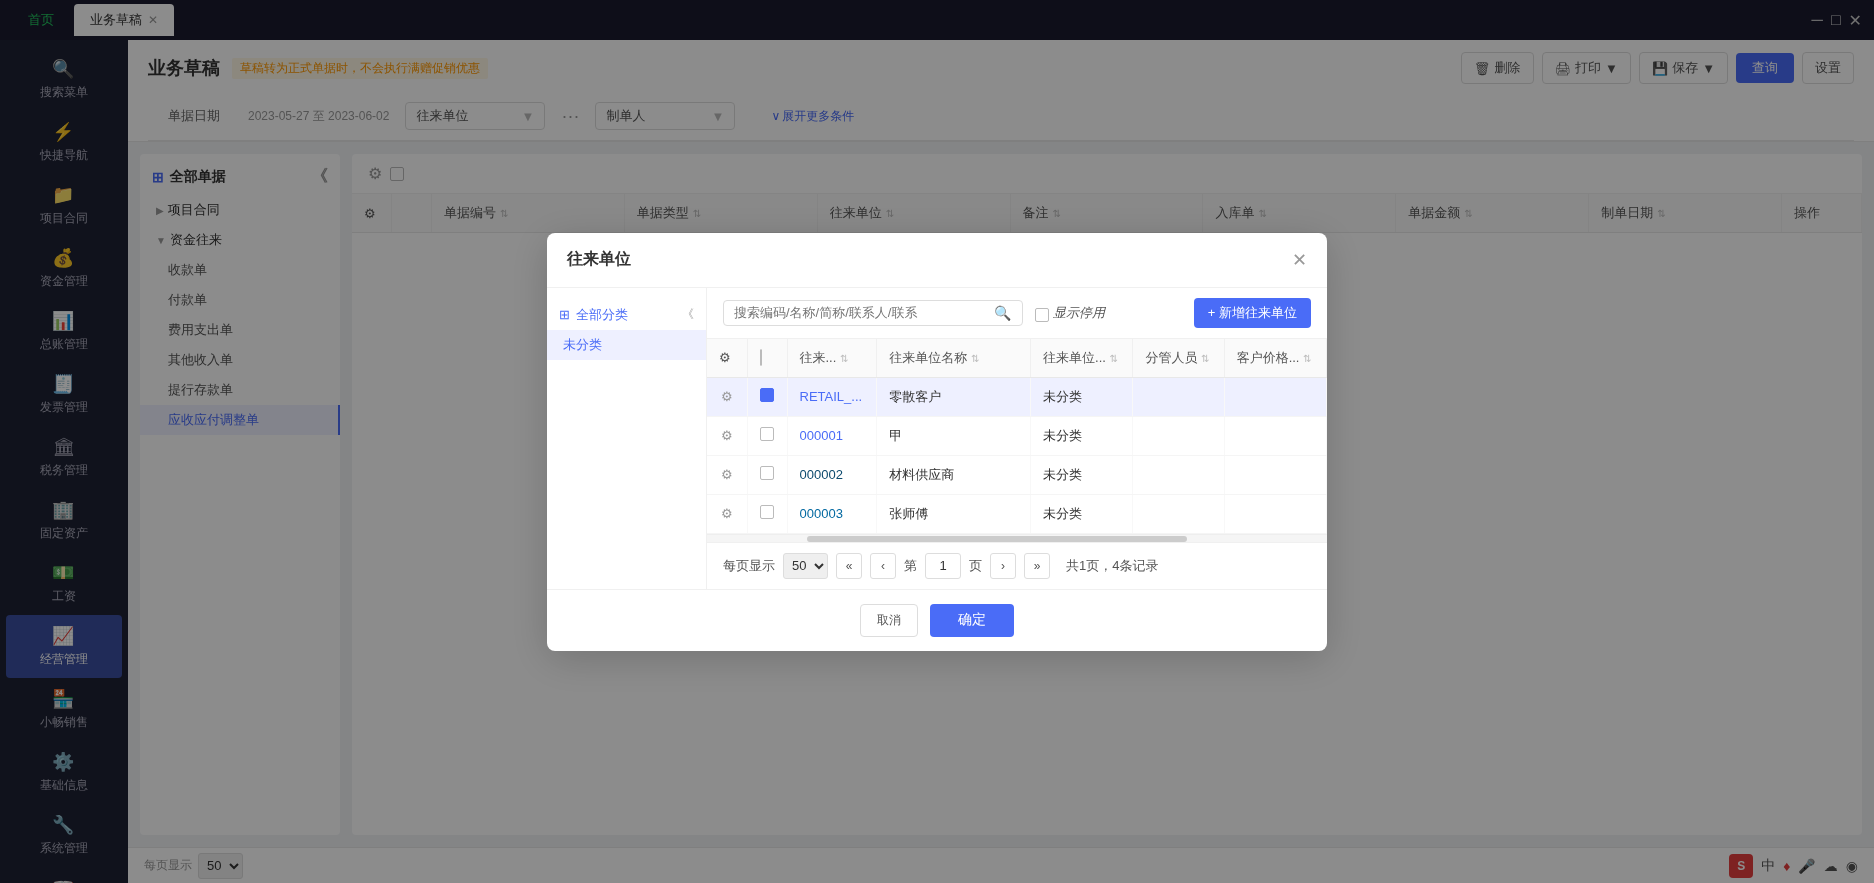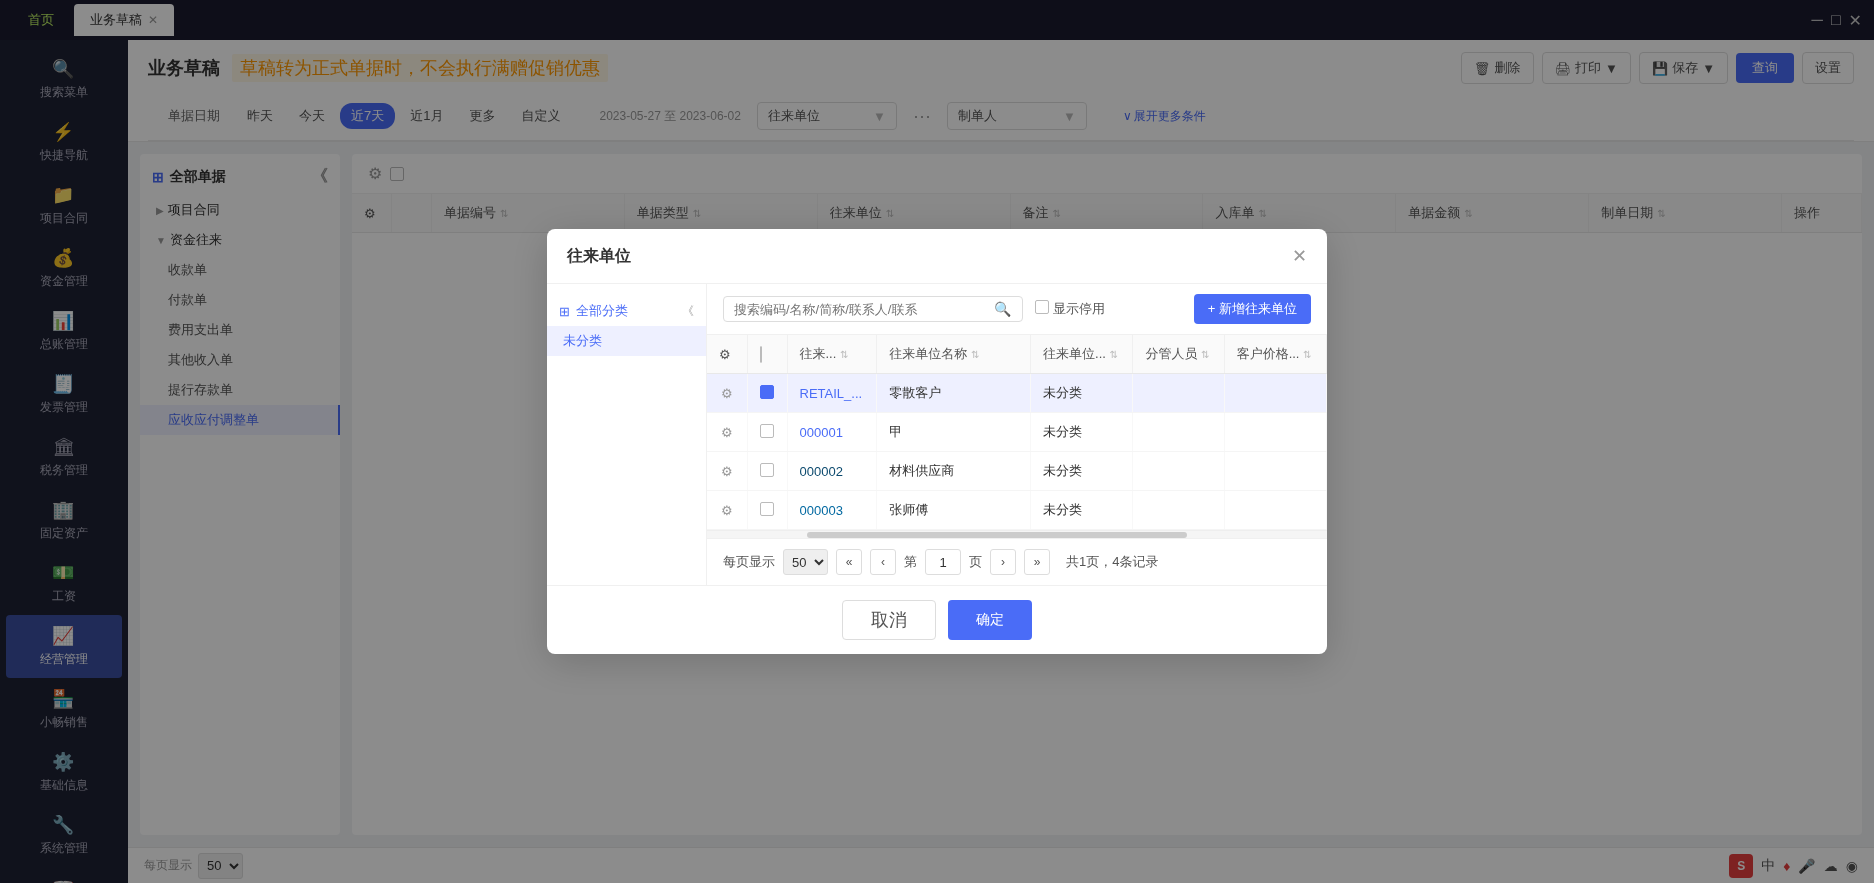--- a/index.html
+++ b/index.html
@@ -17,21 +17,21 @@
     .tab-item {
       height: 32px;
       padding: 0 16px;
       display: flex;
       align-items: center;
       font-size: 13px;
       color: #ccc;
       cursor: pointer;
       border-radius: 4px 4px 0 0;
     }
-    .tab-item.home { background: transparent; color: #bef264; }
+    .tab-item.home { background: transparent; color: #22c55e; }
     .tab-item.active { background: #fff; color: #333; }
     .tab-close { margin-left: 6px; color: #999; font-size: 12px; cursor: pointer; }
     .top-bar-right { margin-left: auto; display: flex; align-items: center; gap: 8px; }
     .top-icon { color: #ccc; font-size: 16px; cursor: pointer; }
 
     
     .layout { display: flex; height: calc(883px - 40px); }
 
     
     .sidebar {
@@ -64,21 +64,21 @@
       padding: 12px 20px 0 20px;
       border-bottom: 1px solid #e8e8e8;
     }
     .page-title-row {
       display: flex;
       align-items: center;
       gap: 12px;
       margin-bottom: 8px;
     }
     .page-title { font-size: 18px; font-weight: 600; color: #333; }
-    .page-subtitle { font-size: 18px; color: #f90; background: #fff7e6; padding: 2px 8px; border-radius: 2px; }
+    .page-subtitle { font-size: 12px; color: #f90; background: #fff7e6; padding: 2px 8px; border-radius: 2px; }
     .page-actions { margin-left: auto; display: flex; gap: 8px; align-items: center; }
     .btn-icon { display: flex; align-items: center; gap: 4px; padding: 6px 12px; border: 1px solid #ddd; border-radius: 4px; background: #fff; font-size: 13px; cursor: pointer; color: #555; }
     .btn-primary { background: #4a6cf7; color: #fff; border: none; border-radius: 4px; padding: 6px 16px; font-size: 13px; cursor: pointer; }
     .btn-setting { background: #fff; border: 1px solid #ddd; border-radius: 4px; padding: 6px 12px; font-size: 13px; cursor: pointer; color: #555; }
 
     
     .filter-bar {
       background: #fff;
       padding: 10px 20px;
       display: flex;
@@ -233,21 +233,21 @@
     }
     .search-box input {
       border: none;
       outline: none;
       font-size: 13px;
       color: #555;
       width: 100%;
       background: transparent;
     }
     .search-icon { color: #999; font-size: 14px; }
-    .show-disabled { display: flex; align-items: flex-start; gap: 4px; font-size: 13px; color: #555; }
+    .show-disabled { display: flex; align-items: flex-end; gap: 4px; font-size: 13px; color: #555; font-style: italic; }
     .checkbox { width: 14px; height: 14px; border: 1px solid #bbb; border-radius: 2px; cursor: pointer; }
     .btn-add { background: #4a6cf7; color: #fff; border: none; border-radius: 4px; padding: 6px 14px; font-size: 13px; cursor: pointer; margin-left: auto; white-space: nowrap; display: flex; align-items: center; gap: 4px; }
 
     
     .modal-table { flex: 1; overflow: auto; }
     .mtable { width: 100%; border-collapse: collapse; font-size: 13px; }
     .mtable thead { position: sticky; top: 0; background: #fafafa; }
     .mtable th {
       padding: 10px 12px;
       text-align: left;
@@ -329,25 +329,25 @@
 
     
     .modal-actions {
       display: flex;
       justify-content: center;
       gap: 12px;
       padding: 14px 20px;
       border-top: 1px solid #f0f0f0;
     }
     .btn-cancel {
-      padding: 7px 28px;
+      padding: 7px 16px;
       border: 1px solid #ddd;
       border-radius: 4px;
       background: #fff;
-      font-size: 18px;
+      font-size: 12px;
       color: #555;
       cursor: pointer;
     }
     .btn-confirm {
       padding: 7px 28px;
       border: none;
       border-radius: 4px;
       background: #4a6cf7;
       font-size: 14px;
       color: #fff;
@@ -467,28 +467,20 @@
             <span>保存</span>
             <span>▼</span>
           </button>
           <button class="btn-primary">查询</button>
           <button class="btn-setting">设置</button>
         </div>
       </div>
 
       <div class="filter-bar">
         <span class="filter-label">单据日期</span>
-        <div class="filter-tabs">
-          <span class="filter-tab">昨天</span>
-          <span class="filter-tab">今天</span>
-          <span class="filter-tab active">近7天</span>
-          <span class="filter-tab">近1月</span>
-          <span class="filter-tab">更多</span>
-          <span class="filter-tab">自定义</span>
-        </div>
         <span class="filter-date">2023-05-27 至 2023-06-02</span>
         <div class="filter-select">
           <span>往来单位</span>
           <span style="margin-left: auto; color: #bbb;">▼</span>
         </div>
         <span class="filter-dots">···</span>
         <div class="filter-select">
           <span>制单人</span>
           <span style="margin-left: auto; color: #bbb;">▼</span>
         </div>

